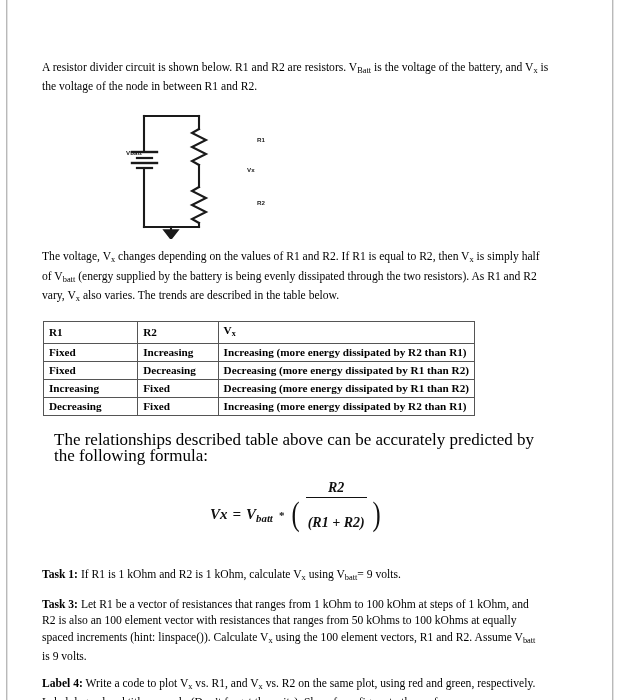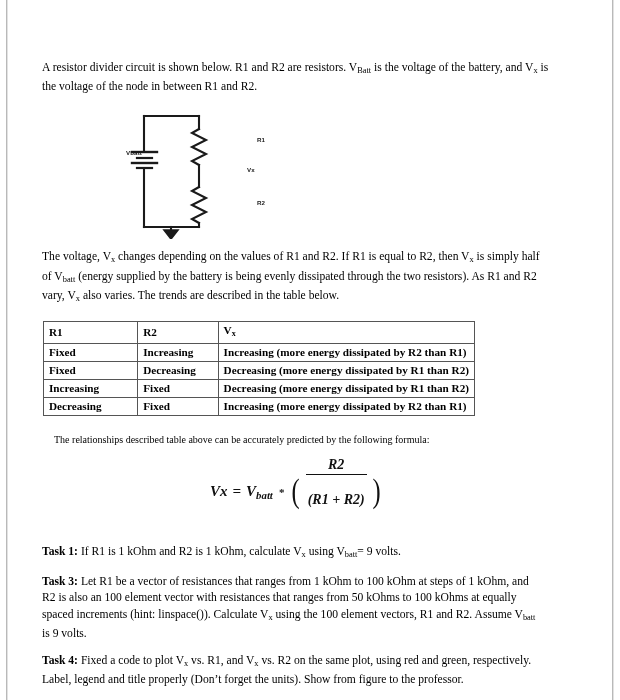--- a/index.html
+++ b/index.html
@@ -95,21 +95,21 @@
     font-weight: bold;
     white-space: nowrap;
   }
   table.trend th { font-weight: bold; }
   table.trend .c1 { width: 88px; }
   table.trend .c2 { width: 72px; }
 
   
   .formula-lead {
     margin-top: 16px;
-    font-size: 10px;
+    font-size: 17px;
     line-height: 16px;
     padding-left: 12px;
   }
   .equation {
     margin-top: 10px;
     text-align: center;
     font-family: "Liberation Serif", "DejaVu Serif", serif;
     font-style: italic;
     font-weight: bold;
     font-size: 15px;
@@ -260,17 +260,17 @@
         <span class="eq-paren">)</span>
       </span>
     </div>
 
     <div class="tasks">
       <p class="task"><span class="task-label">Task 1:</span><span> If R1 is 1 kOhm and R2 is 1 kOhm, calculate V</span><sub>x</sub><span> using V</span><sub>batt</sub><span>= 9 volts.</span></p>
 
 
       <p class="task"><span class="task-label">Task 3:</span><span> Let R1 be a vector of resistances that ranges from 1 kOhm to 100 kOhm at steps of 1 kOhm, and R2 is also an 100 element vector with resistances that ranges from 50 kOhms to 100 kOhms at equally spaced increments (hint: linspace()). Calculate V</span><sub>x</sub><span> using the 100 element vectors, R1 and R2. Assume V</span><sub>batt</sub><span> is 9 volts.</span></p>
 
-      <p class="task"><span class="task-label">Task 4:</span><span> Fixed a code to plot V</span><sub>x</sub><span> vs. R1, and V</span><sub>x</sub><span> vs. R2 on the same plot, using red and green, respectively. Label, legend and title properly (Don’t forget the units). Show from figure to the professor.</span></p>
+      <p class="task"><span class="task-label">Label 4:</span><span> Write a code to plot V</span><sub>x</sub><span> vs. R1, and V</span><sub>x</sub><span> vs. R2 on the same plot, using red and green, respectively. Label, legend and title properly (Don’t forget the units). Show from figure to the professor.</span></p>
     </div>
 
   </div>
 </div>
 
 </body></html>

